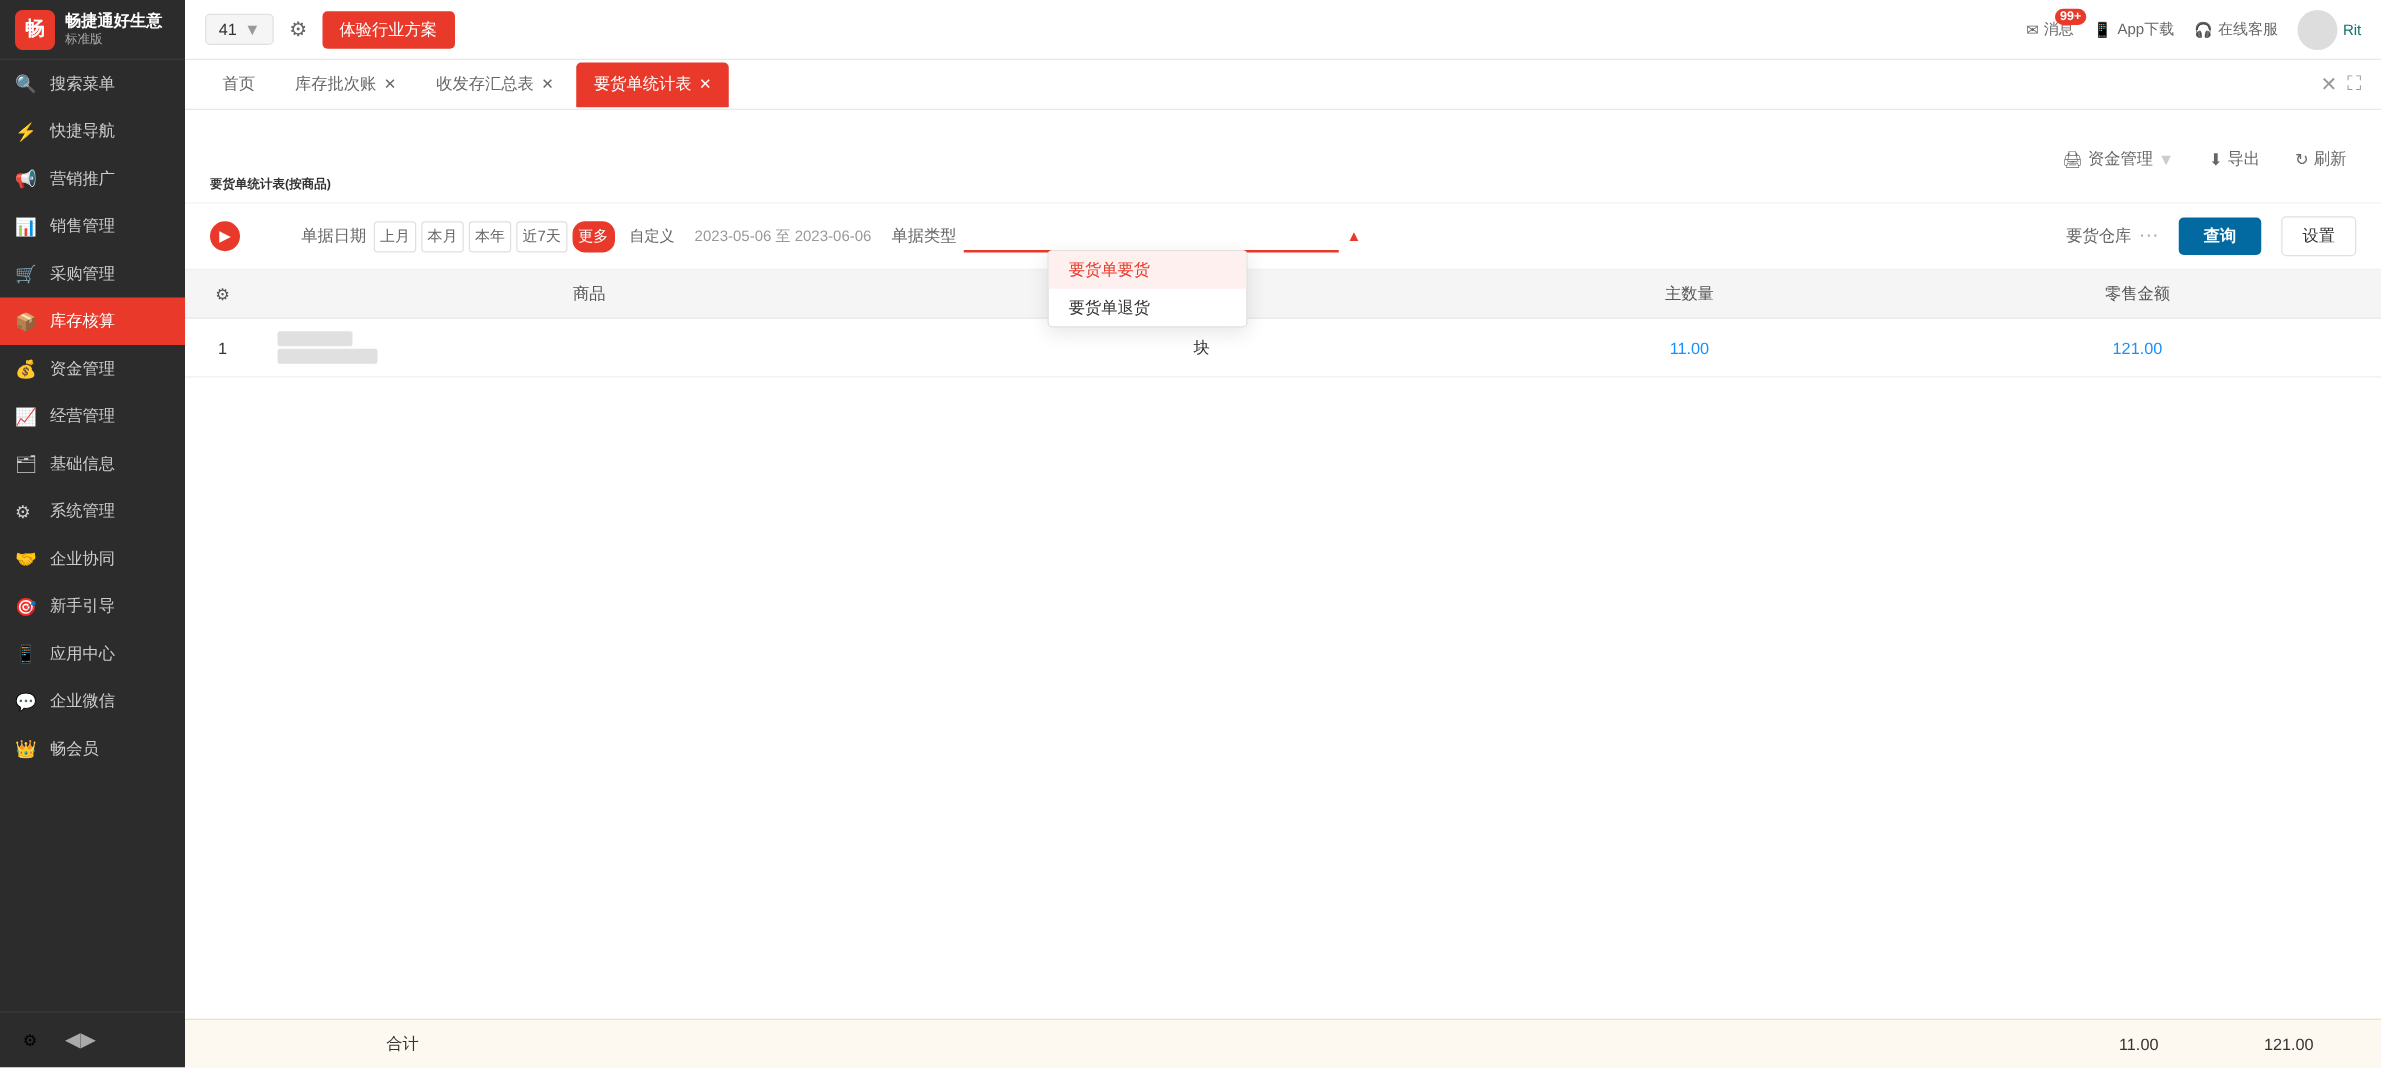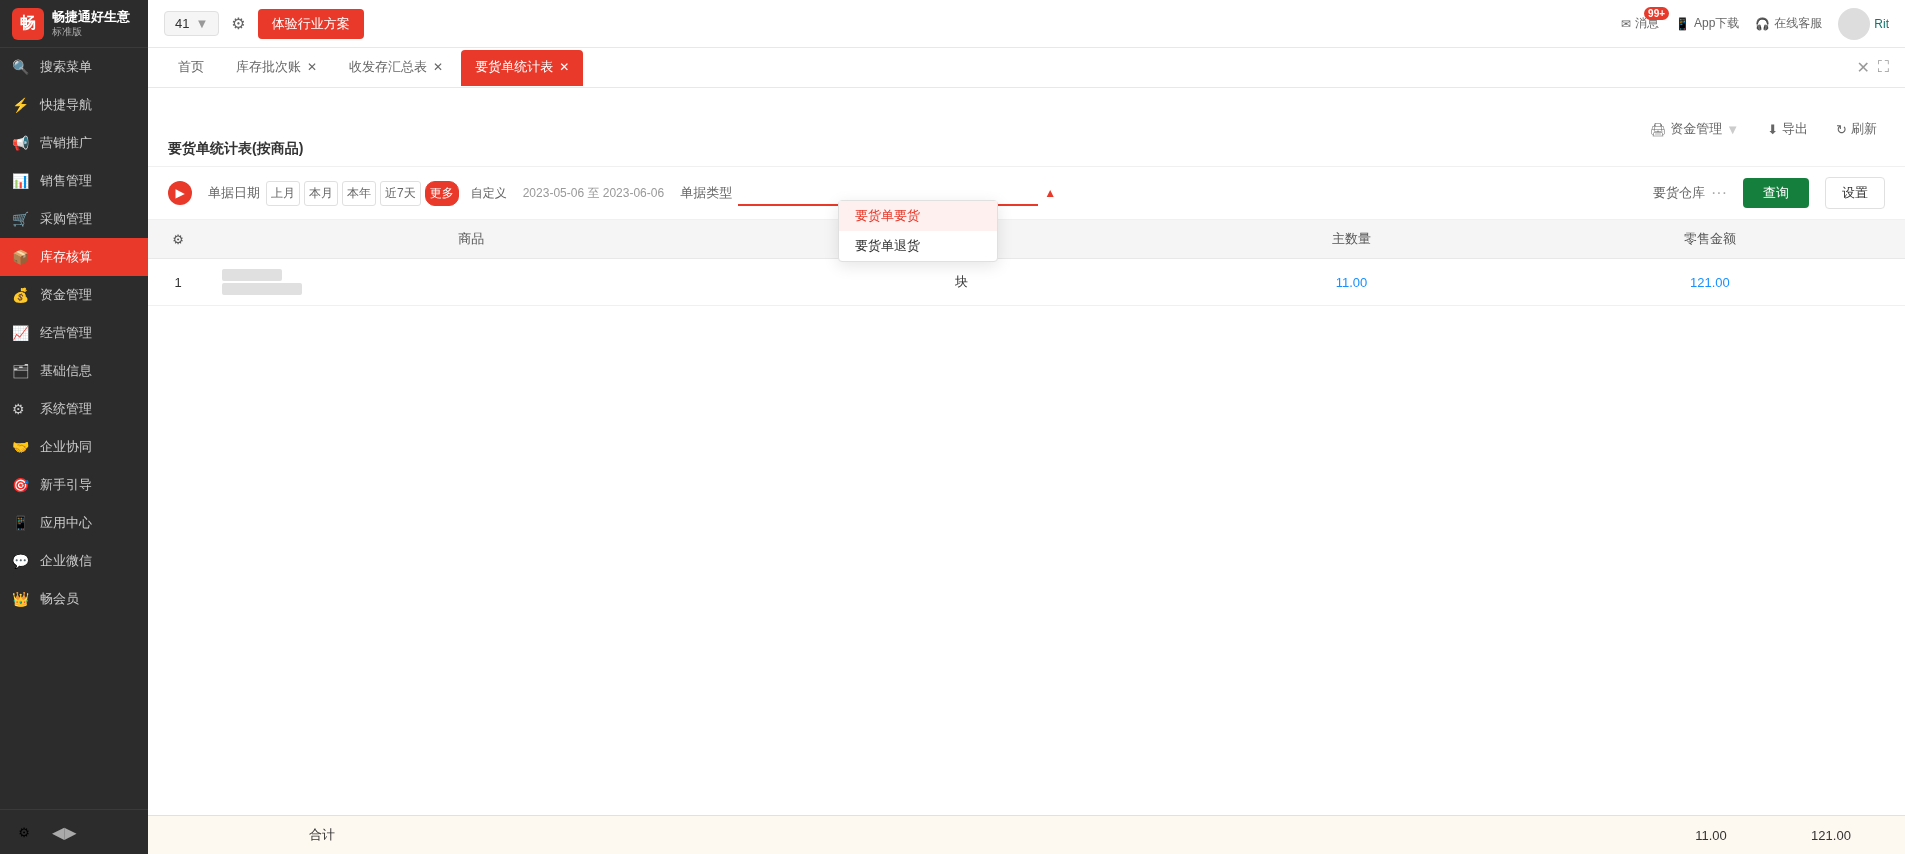--- a/index.html
+++ b/index.html
@@ -159,21 +159,21 @@
 
     
     .page-header {
       display: flex;
       align-items: center;
       justify-content: space-between;
       padding: 12px 20px 8px;
       border-bottom: 1px solid #f0f0f0;
       flex-shrink: 0;
     }
-    .page-title { font-size: 14px; font-weight: bold; color: #333; margin-top: 40px; }
+    .page-title { font-size: 10px; font-weight: bold; color: #333; margin-top: 40px; }
     .page-actions { display: flex; align-items: center; gap: 12px; }
     .action-btn {
       display: flex; align-items: center; gap: 4px;
       color: #666; cursor: pointer; font-size: 13px; padding: 4px 8px;
     }
 
     
     .filter-bar {
       display: flex;
       align-items: center;
@@ -182,21 +182,21 @@
       border-bottom: 1px solid #f0f0f0;
       gap: 16px;
       flex-shrink: 0;
       flex-wrap: nowrap;
     }
     .filter-expand-btn {
       width: 24px; height: 24px; background: #e8392a;
       border-radius: 50%; display: flex; align-items: center; justify-content: center;
       color: white; cursor: pointer; font-size: 12px; flex-shrink: 0;
     }
-    .filter-group { display: flex; align-items: center; gap: 6px; }
+    .filter-group { display: flex; align-items: center; gap: 6px; margin-left: 33px; }
     .filter-label { color: #666; font-size: 13px; white-space: nowrap; }
     .date-btns { display: flex; gap: 4px; }
     .date-btn {
       padding: 3px 4px; border: 1px solid #e0e0e0; border-radius: 3px;
       cursor: pointer; font-size: 12px; color: #666; background: white;
     }
     .date-btn.active-more {
       background: #e8392a; color: white; border-color: #e8392a; border-radius: 10px; font-family: Liberation Serif, serif;
     }
     .date-custom { color: #666; cursor: pointer; font-size: 12px; padding: 3px 6px; text-align: center; }
@@ -208,23 +208,24 @@
       border: none; border-bottom: 2px solid #e8392a;
       padding: 4px 8px; font-size: 13px; outline: none;
       background: white; color: #333;
     }
     .filter-select-up { color: #e8392a; cursor: pointer; font-size: 12px; }
 
     .filter-warehouse-group { display: flex; align-items: center; gap: 6px; }
     .filter-more { color: #aaa; cursor: pointer; font-size: 16px; }
 
     .query-btn {
-      background: #15803d; color: white; border: none;
+      background: #0369a1; color: white; border: none;
       padding: 6px 20px; border-radius: 4px; cursor: pointer; font-size: 13px;
       margin-left: auto;
+      font-weight: bold;
     }
     .settings-btn {
       background: white; color: #333; border: 1px solid #e0e0e0;
       padding: 6px 16px; border-radius: 4px; cursor: pointer; font-size: 13px;
     }
 
     
     .dropdown-overlay {
       position: absolute;
       top: 200px;

